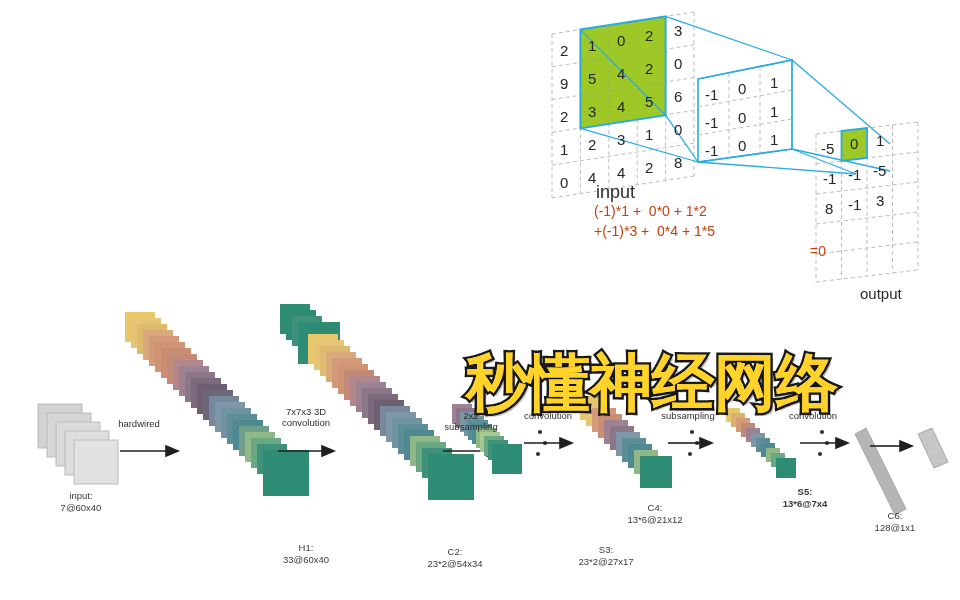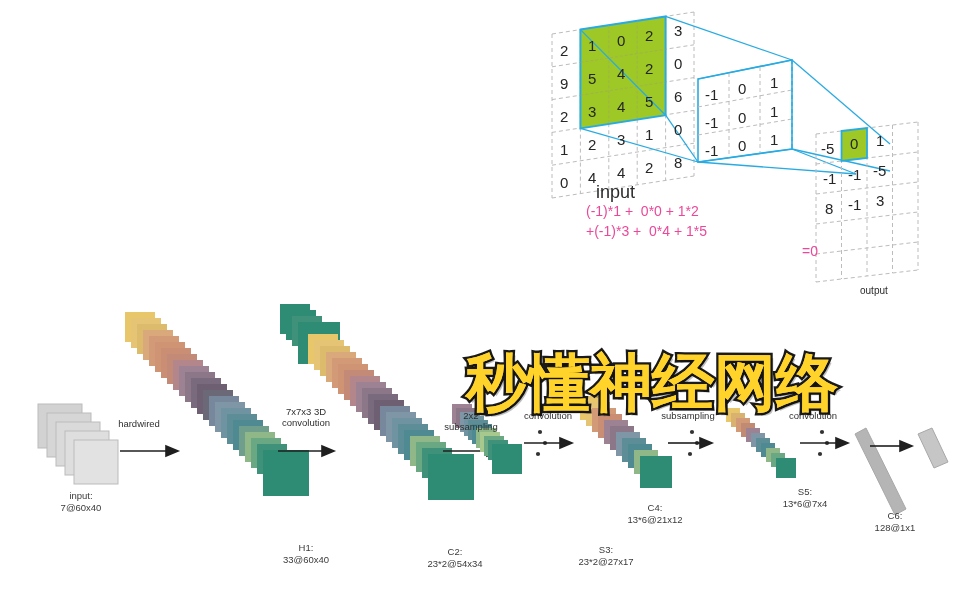--- a/index.html
+++ b/index.html
@@ -19,22 +19,22 @@
   .title-sub{
     font-size:62px;font-weight:bold;color:#3b3b3b;line-height:1.05;margin-top:2px;
     letter-spacing:1px;
   }
 
   
   .conv-wrap{position:absolute;left:538px;top:4px;width:420px;height:312px;}
   .conv-svg{position:absolute;left:0;top:0;}
   .cellnum{position:absolute;font-size:15px;color:#262626;}
   .lbl-input{position:absolute;left:58px;top:178px;font-size:18px;color:#2b2b2b;}
-  .lbl-output{position:absolute;left:322px;top:281px;font-size:10px;color:#2b2b2b;}
-  .formula{position:absolute;left:48px;top:198px;width:250px;font-size:14px;color:#ec4899;line-height:1.42;}
+  .lbl-output{position:absolute;left:322px;top:281px;font-size:15px;color:#2b2b2b;}
+  .formula{position:absolute;left:56px;top:198px;width:250px;font-size:14px;color:#c2410c;line-height:1.42;}
   .formula div{white-space:pre;}
   .f-eq{text-align:right;padding-right:18px;}
 
   
   .cnn-wrap{position:absolute;left:0px;top:286px;width:960px;height:314px;}
   .cnn-svg{position:absolute;left:0;top:0;}
   .cnn-lbl{
     position:absolute;font-size:9.5px;color:#3a3a3a;text-align:center;
     line-height:1.25;white-space:nowrap;
     font-family:"Liberation Sans","DejaVu Sans",sans-serif;
@@ -429,21 +429,21 @@
     <div class="cnn-lbl" style="left:551px;top:258px;width:110px;">
       <span>S3:</span><br>
       <span>23*2@27x17</span>
     </div>
 
     <div class="cnn-lbl" style="left:600px;top:216px;width:110px;">
       <span>C4:</span><br>
       <span>13*6@21x12</span>
     </div>
 
-    <div class="cnn-lbl" style="left:755px;top:200px;width:100px;">
+    <div class="cnn-lbl" style="left:755px;top:200px;width:100px;font-weight:bold;">
       <span>S5:</span><br>
       <span>13*6@7x4</span>
     </div>
 
     <div class="cnn-lbl" style="left:845px;top:224px;width:100px;">
       <span>C6:</span><br>
       <span>128@1x1</span>
     </div>
   </div>
 

